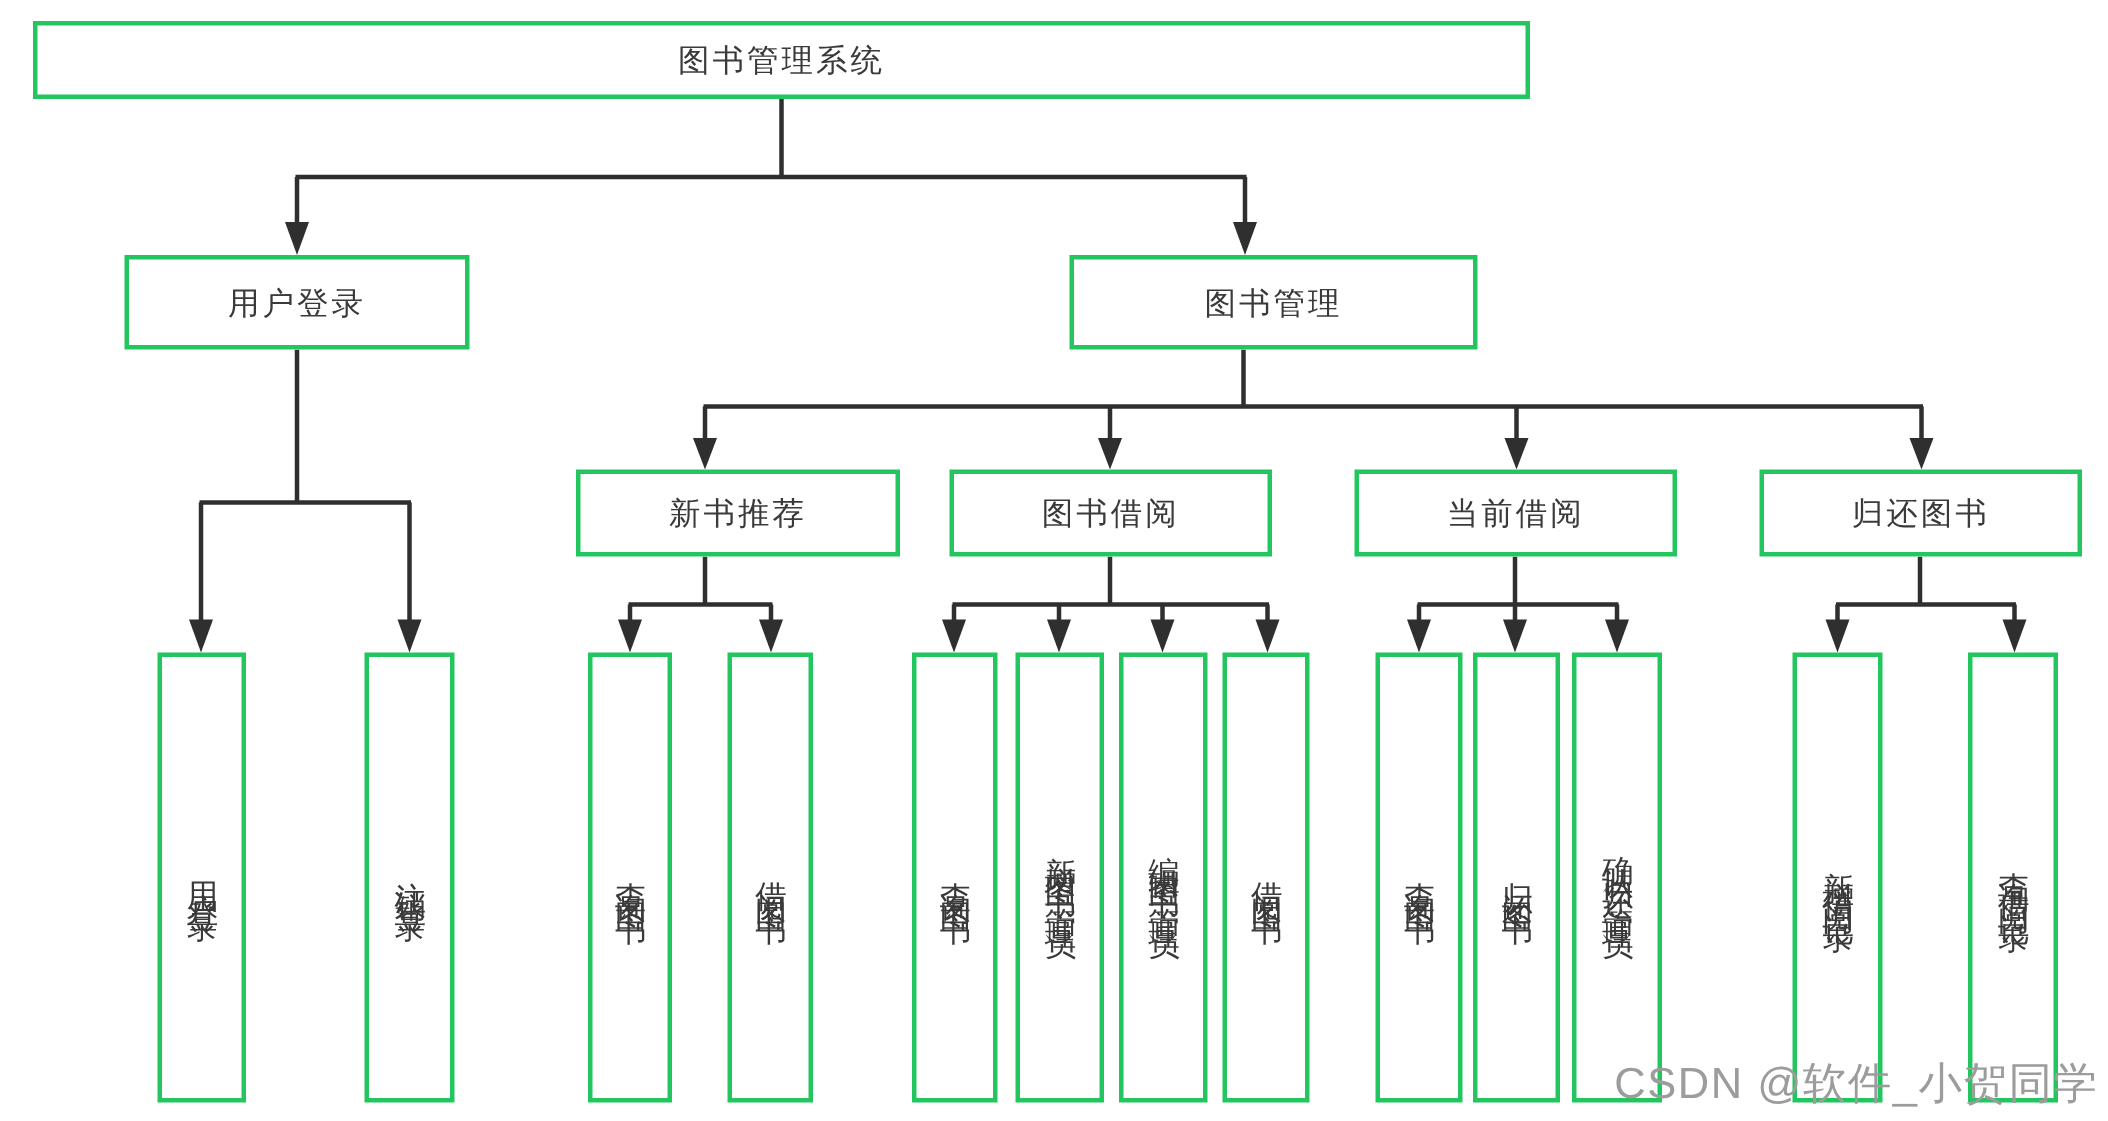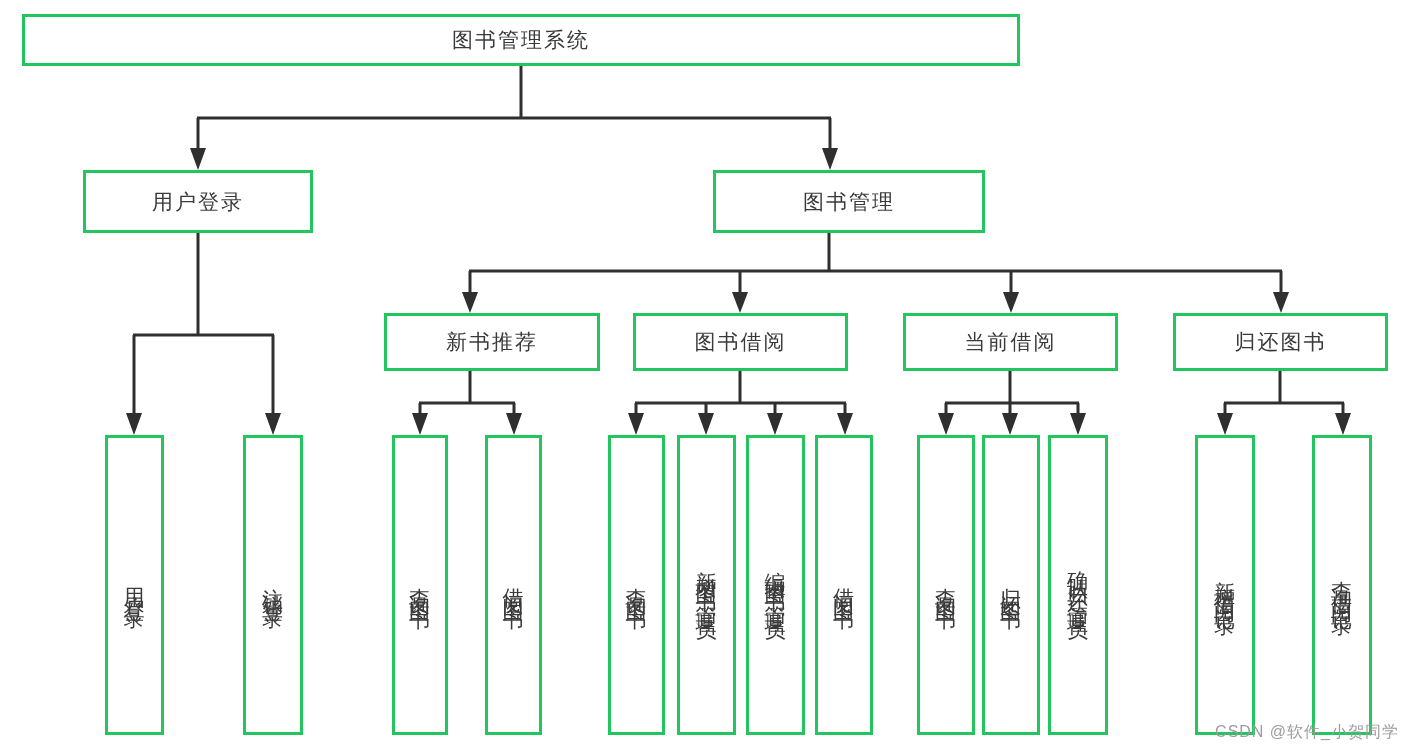--- a/index.html
+++ b/index.html
@@ -29,21 +29,21 @@
   .node.v span{
     writing-mode:vertical-rl;
     text-orientation:mixed;
     letter-spacing:7px;
     line-height:1.0;
   }
   #watermark{
     position:absolute;
     right:6px;
     bottom:4px;
-    font-size:16px;
+    font-size:29px;
     color:#9c9c9c;
     letter-spacing:1px;
     white-space:nowrap;
     z-index:5;
   }
 </style>
 </head>
 <body>
 
 <div id="canvas">

